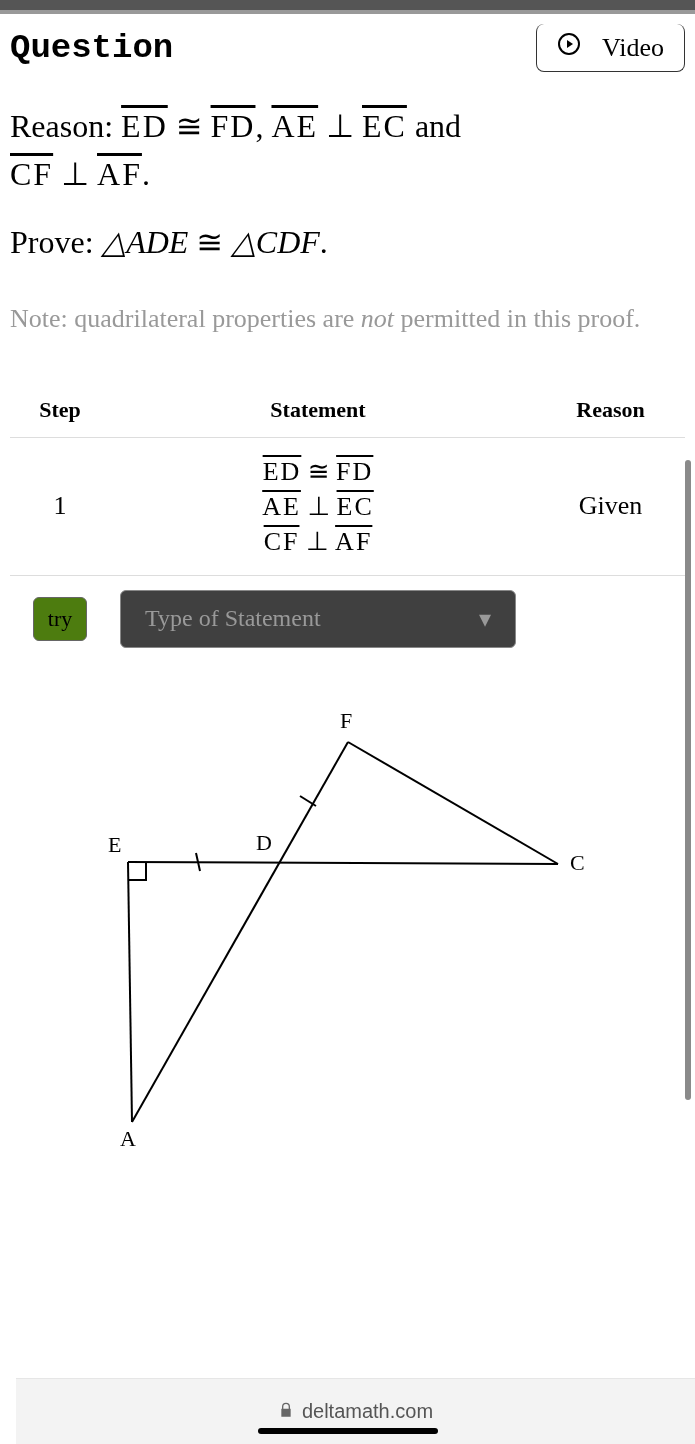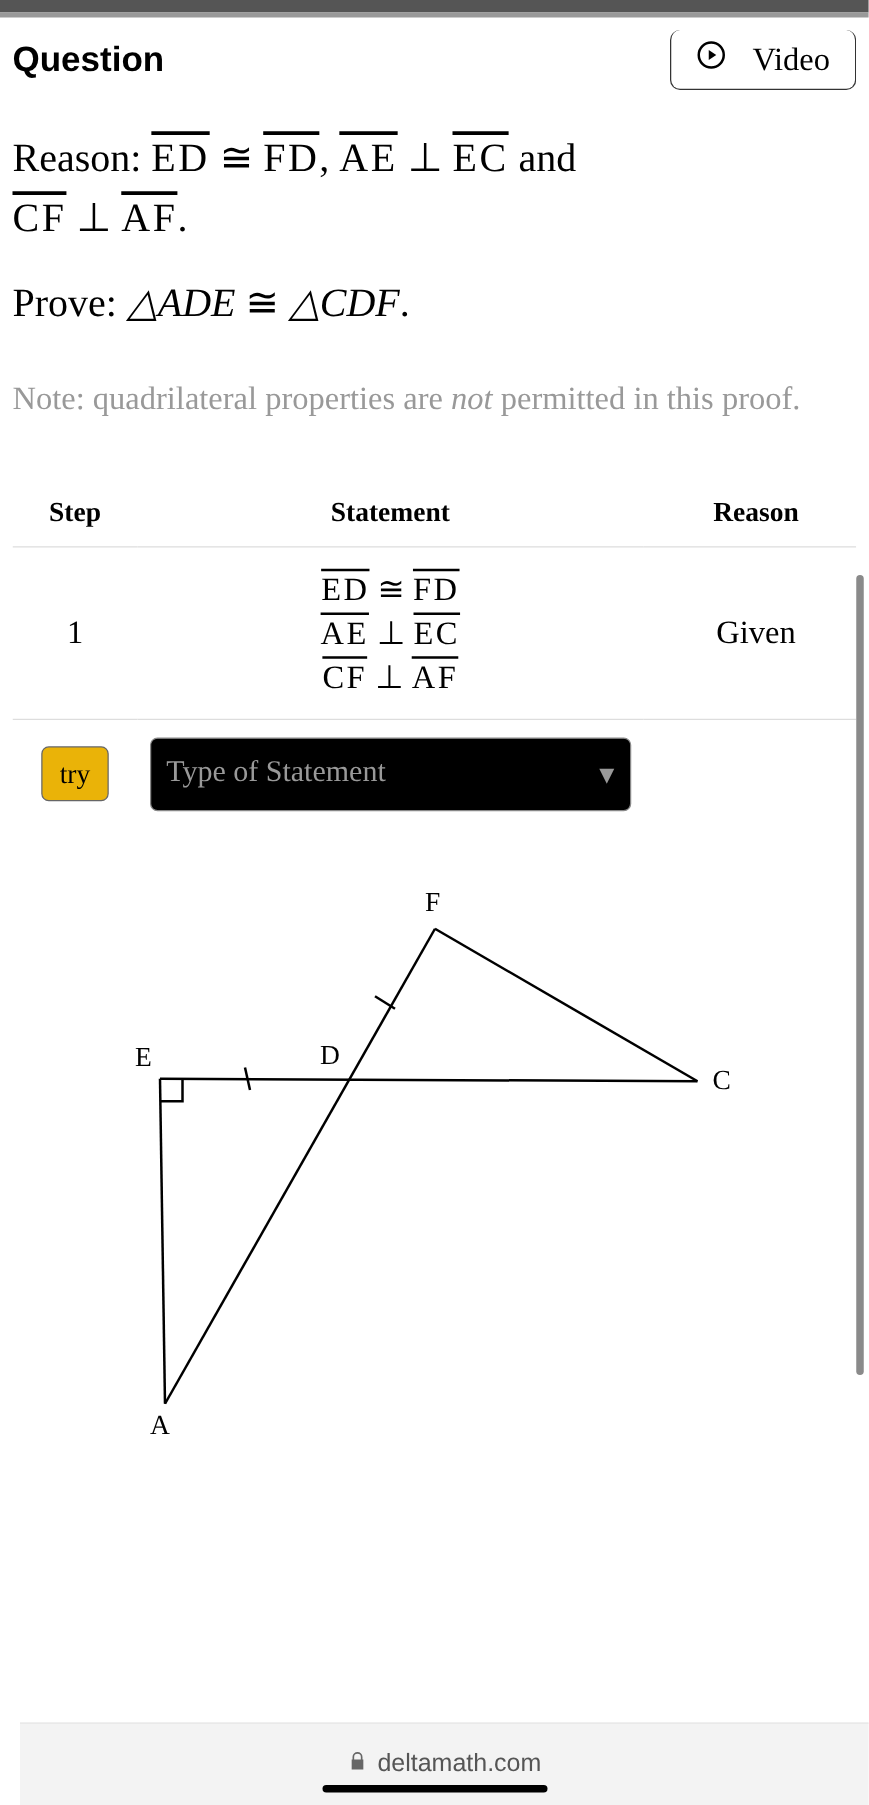--- a/index.html
+++ b/index.html
@@ -1,39 +1,39 @@
 <!DOCTYPE html>
 <html><head>
 <meta charset="utf-8">
 <style>
   * { box-sizing: border-box; margin: 0; padding: 0; }
   html, body { width: 695px; height: 1444px; font-family: Georgia, 'Times New Roman', serif; background: #fff; overflow: hidden; position: relative; }
   .topbar { width: 100%; height: 10px; background: #555; }
   .bar2 { width: 100%; height: 4px; background: #999; }
   .container { padding: 10px 10px 0 10px; position: relative; }
   .header-row { display: flex; align-items: center; justify-content: space-between; margin-bottom: 30px; }
-  .question-title { font-size: 28px; font-weight: bold; font-family: Liberation Sans, sans-serif; }
+  .question-title { font-size: 34px; font-weight: bold; font-family: Liberation Mono, monospace; }
   .video-btn { border: 1.5px solid #333; border-radius: 8px; padding: 8px 20px; font-size: 26px; display: flex; align-items: center; gap: 21px; background: #fff; cursor: pointer; font-family: Georgia, serif; border-top: none; }
   .video-btn svg { width: 24px; height: 24px; }
   .given-line, .prove-line { font-size: 32px; margin: 20px 0; line-height: 1.5; font-family: Georgia, serif; }
   .math { font-family: 'Times New Roman', serif; font-style: italic; }
   .overline { text-decoration: overline; letter-spacing: 2px; text-align: center; }
   .note { color: #999; font-size: 26px; margin: 30px 0 40px 0; line-height: 1.8; }
   .note em { font-style: italic; }
   .proof-table { width: 100%; overflow: hidden; }
   .proof-table table { border-collapse: collapse; width: 100%; }
   .proof-table th { font-weight: bold; font-size: 22px; padding: 14px 10px; border-bottom: 1px solid #ddd; font-family: Georgia, serif; }
   .proof-table td { font-size: 26px; padding: 14px 10px; border-bottom: 1px solid #ddd; vertical-align: middle; font-family: 'Times New Roman', serif; }
   .proof-table .step-col { width: 100px; text-align: center; }
   .proof-table .stmt-col { text-align: center; }
   .proof-table .reason-col { text-align: center; padding-left: 20px; white-space: nowrap; }
   .stmt-line { margin: 4px 0; white-space: nowrap; }
   .try-row td { border-bottom: none; }
-  .try-btn { border: 1px solid #666; border-radius: 6px; padding: 8px 14px; font-size: 22px; background: #eab308; cursor: pointer; font-family: Georgia, serif; }
-  .type-select { width: 100%; border: 1.5px solid #888; border-radius: 6px; padding: 14px 12px; font-size: 24px; color: #999; background: #000000; display: flex; justify-content: space-between; align-items: flex-start; cursor: pointer; }
+  .try-btn { border: 1px solid #666; border-radius: 6px; padding: 8px 14px; font-size: 22px; background: #4d7c0f; cursor: pointer; font-family: Georgia, serif; }
+  .type-select { width: 100%; border: 1.5px solid #888; border-radius: 6px; padding: 14px 24px; font-size: 24px; color: #999; background: #404040; display: flex; justify-content: space-between; align-items: center; cursor: pointer; }
   .figure-wrap { margin: 40px 20px 20px 20px; display: flex; justify-content: center; }
   svg.figure { width: 520px; height: 470px; }
   svg.figure text { font-family: 'Times New Roman', serif; font-size: 22px; }
   svg.figure line, svg.figure polyline { stroke: #000; stroke-width: 2; fill: none; }
   .fig-note { text-align: center; color: #999; font-size: 25px; margin-top: 20px; }
   .bottom-bar { position: absolute; bottom: 0; left: 16px; right: 0; height: 66px; background: #f3f3f3; border-top: 1px solid #e6e6e6; display: flex; align-items: center; justify-content: center; gap: 8px; font-family: -apple-system, Arial, sans-serif; font-size: 20px; color: #555; }
   .home-ind { position: absolute; bottom: 10px; left: 50%; transform: translateX(-50%); width: 180px; height: 6px; background: #000; border-radius: 3px; }
   .scroll-thumb { position: absolute; right: 4px; top: 460px; width: 6px; height: 640px; background: #8a8a8a; border-radius: 3px; }
 </style>
 </head>

